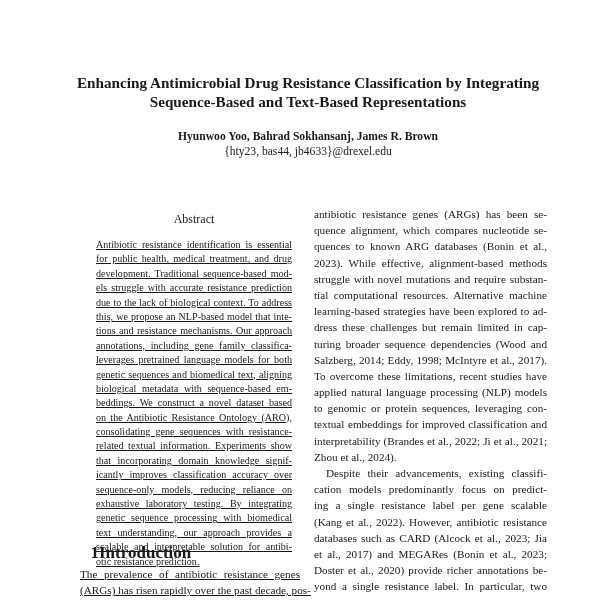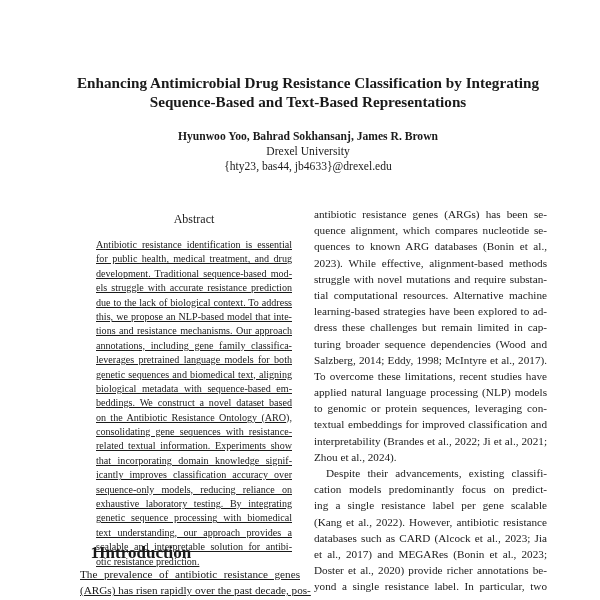--- a/index.html
+++ b/index.html
@@ -32,21 +32,20 @@
 
 <div class="page">
 
   <div class="title">
     <div>Enhancing Antimicrobial Drug Resistance Classification by Integrating</div>
     <div>Sequence-Based and Text-Based Representations</div>
   </div>
 
   <div class="authors">
     <div class="names">Hyunwoo Yoo, Bahrad Sokhansanj, James R. Brown</div>
-    <div>Drexel University</div>
     <div>{hty23, bas44, jb4633}@drexel.edu</div>
   </div>
 
   <div class="abs-heading">Abstract</div>
 
   <div class="abs-text">
     <span class="line">Antibiotic resistance identification is essential</span>
     <span class="line">for public health, medical treatment, and drug</span>
     <span class="line">development. Traditional sequence-based mod-</span>
     <span class="line">els struggle with accurate resistance prediction</span>

